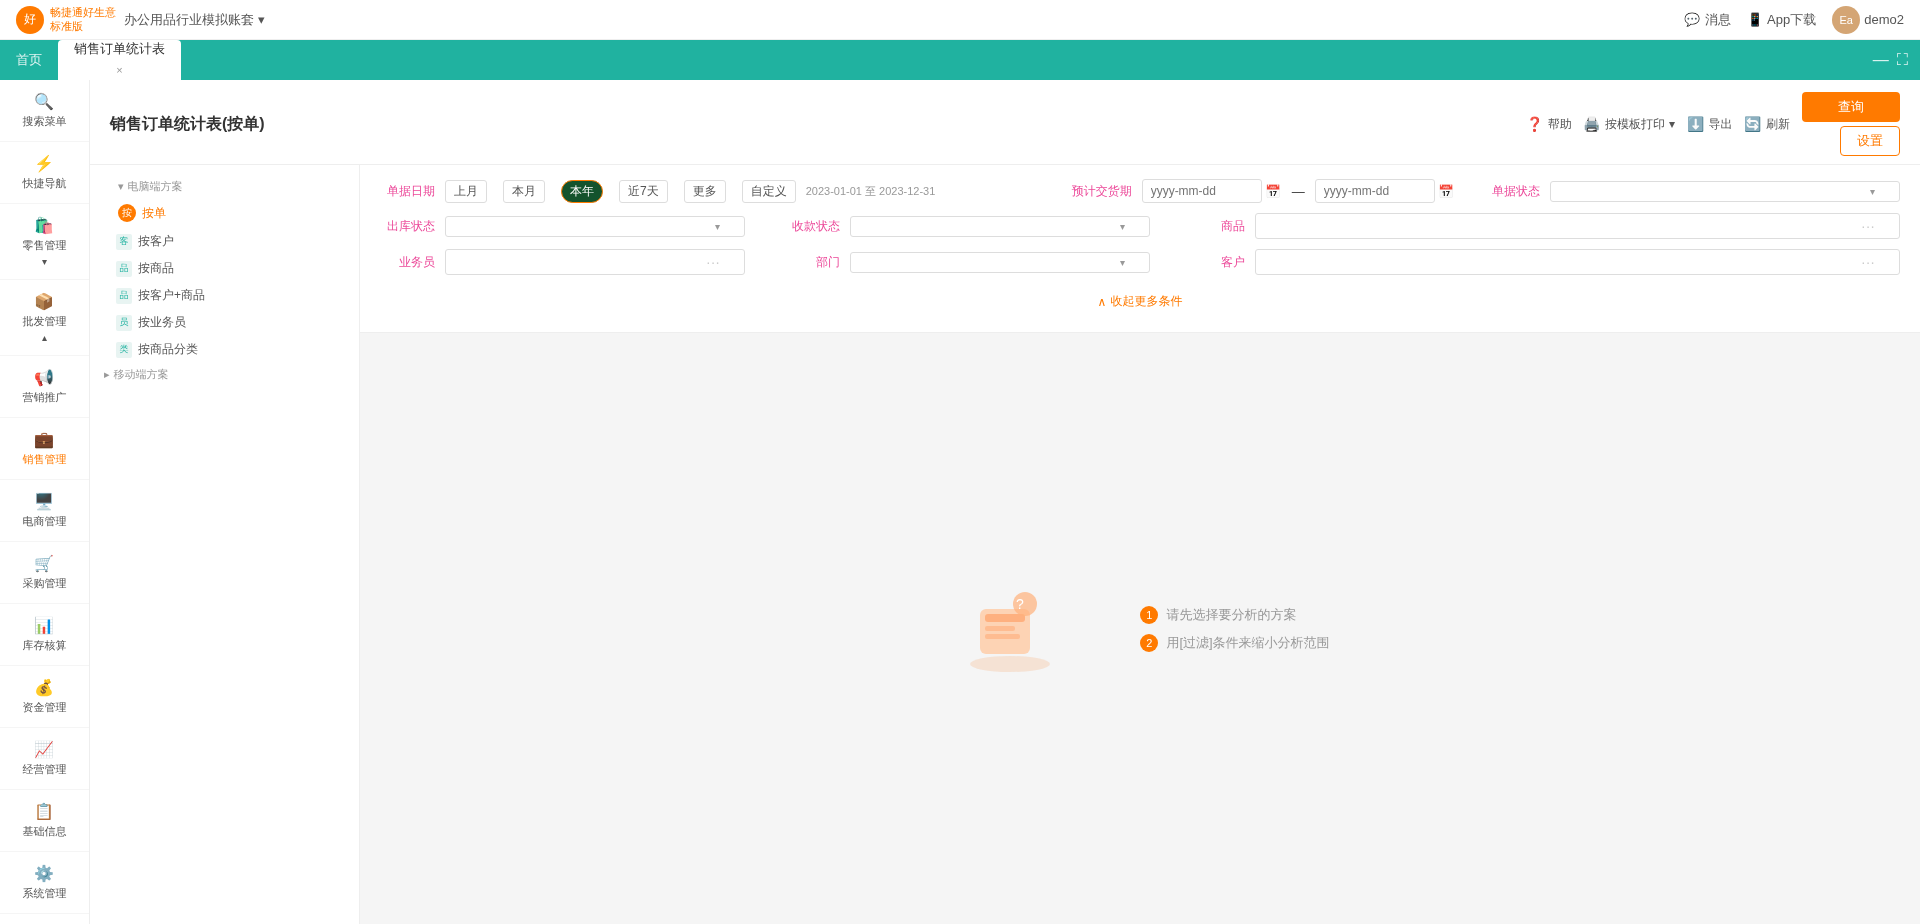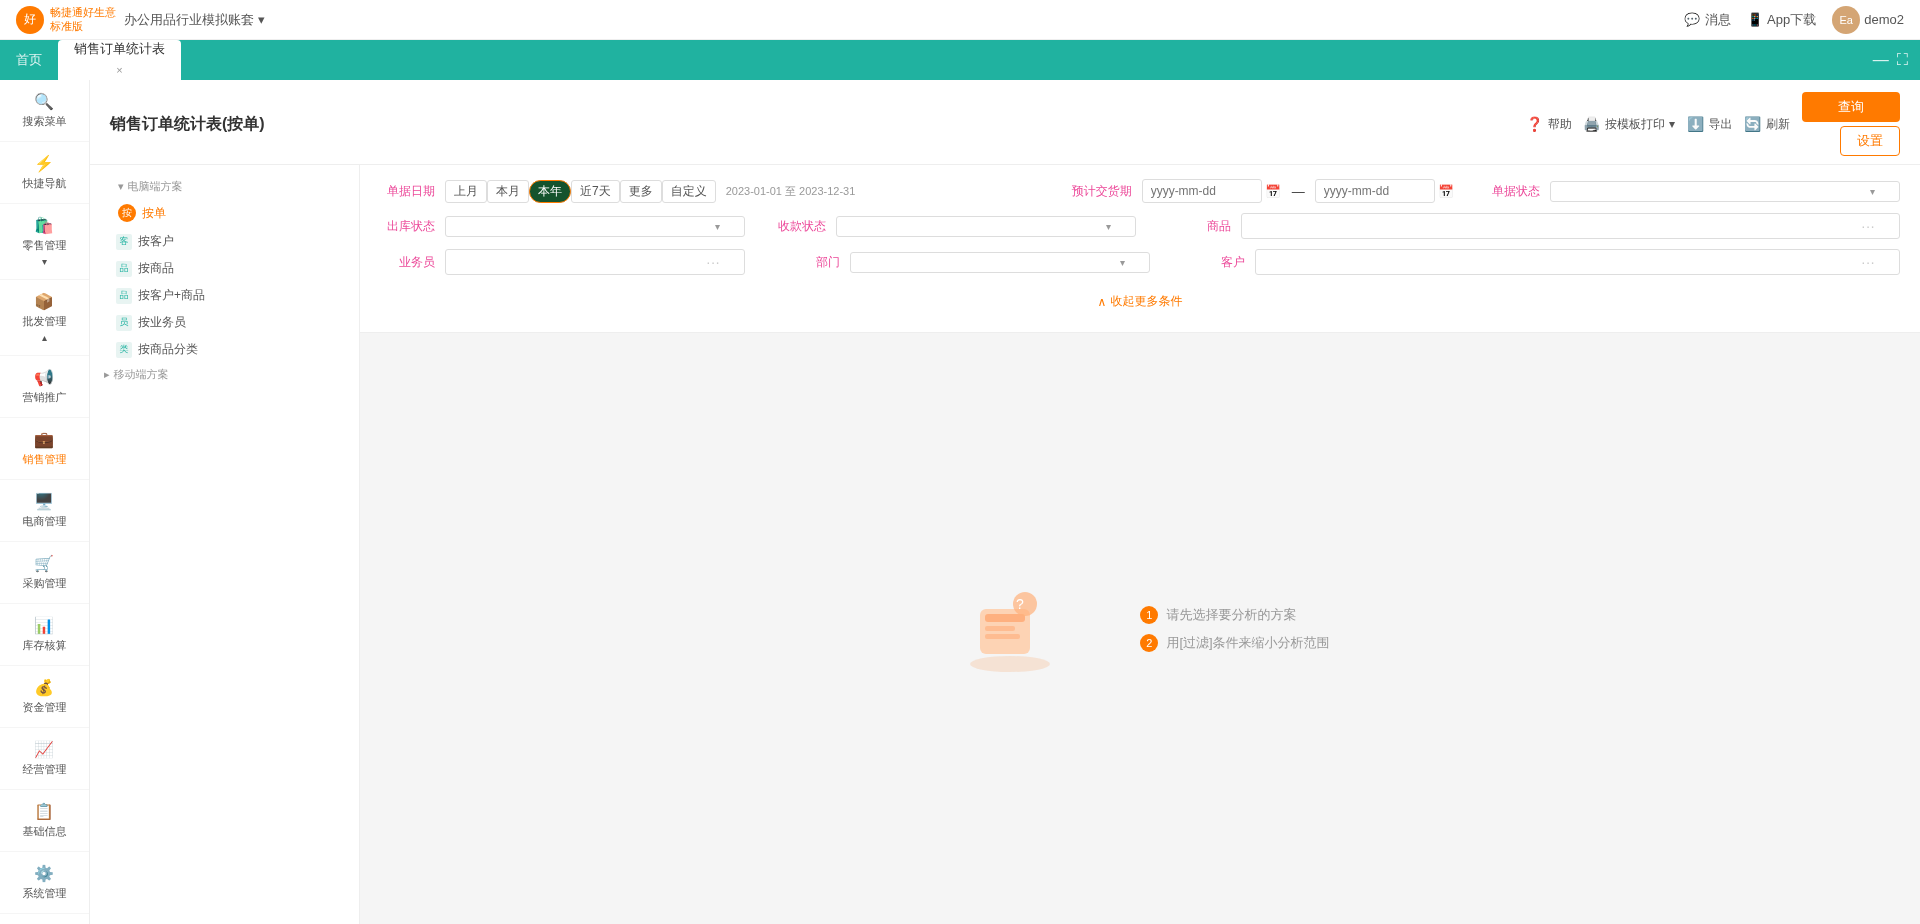--- a/index.html
+++ b/index.html
@@ -61,21 +61,21 @@
     .scheme-group { padding-left: 14px; }
     .scheme-sub-item { padding: 5px 12px; display: flex; align-items: center; gap: 6px; cursor: pointer; color: #555; font-size: 12px; }
     .scheme-sub-item .sub-icon { width: 16px; height: 16px; border-radius: 2px; background: #e8f4f2; display: flex; align-items: center; justify-content: center; color: #20b2a0; font-size: 9px; flex-shrink: 0; }
     .scheme-group-title { padding: 4px 14px; color: #999; font-size: 11px; display: flex; align-items: center; gap: 4px; cursor: pointer; }
 
     
     .right-panel { flex: 1; display: flex; flex-direction: column; overflow: hidden; background: #f5f5f5; }
     .filter-area { background: #fff; padding: 14px 20px; border-bottom: 1px solid #eee; flex-shrink: 0; }
     .filter-row { display: flex; align-items: center; gap: 10px; margin-bottom: 10px; flex-wrap: wrap; }
     .filter-label { color: #ec4899; font-size: 12px; white-space: nowrap; min-width: 55px; text-align: right; }
-    .date-shortcuts { display: flex; align-items: center; gap: 0; }
+    .date-shortcuts { display: flex; align-items: center; gap: 16px; }
     .date-btn { padding: 2px 8px; border: 1px solid #ddd; border-radius: 3px; cursor: pointer; font-size: 12px; color: #555; background: #fff; }
     .date-btn.active { background: #14532d; color: #fff; border-color: #ff7a00; border-radius: 12px; }
     .date-range-text { color: #999; font-size: 11px; }
     .date-input-wrap { display: flex; align-items: center; gap: 4px; }
     .date-input { border: 1px solid #ddd; border-radius: 3px; padding: 4px 8px; font-size: 12px; color: #999; width: 120px; }
     .date-icon { color: #ff7a00; cursor: pointer; }
     .filter-select { border: 1px solid #ddd; border-radius: 3px; padding: 4px 24px 4px 8px; font-size: 12px; color: #999; min-width: 200px; position: relative; cursor: pointer; background: #fff; display: flex; align-items: center; justify-content: space-between; }
     .filter-select-wide { min-width: 350px; }
     .filter-select .arrow { color: #999; font-size: 10px; }
     .filter-dots { color: #ccc; cursor: pointer; font-size: 14px; margin-left: 4px; }
@@ -301,21 +301,21 @@
               </div>
             </div>
           </div>
 
           <div class="filter-row">
             <span class="filter-label">出库状态</span>
             <div class="filter-select" style="min-width:300px;">
               <span></span>
               <span class="arrow">▾</span>
             </div>
-            <span class="filter-label" style="margin-left:16px;">收款状态</span>
+            <span class="filter-label" style="margin-left:30px;">收款状态</span>
             <div class="filter-select" style="min-width:300px;">
               <span></span>
               <span class="arrow">▾</span>
             </div>
             <span class="filter-label" style="margin-left:30px;">商品</span>
             <div class="filter-select" style="flex:1;">
               <span></span>
               <span class="filter-dots">···</span>
             </div>
           </div>

